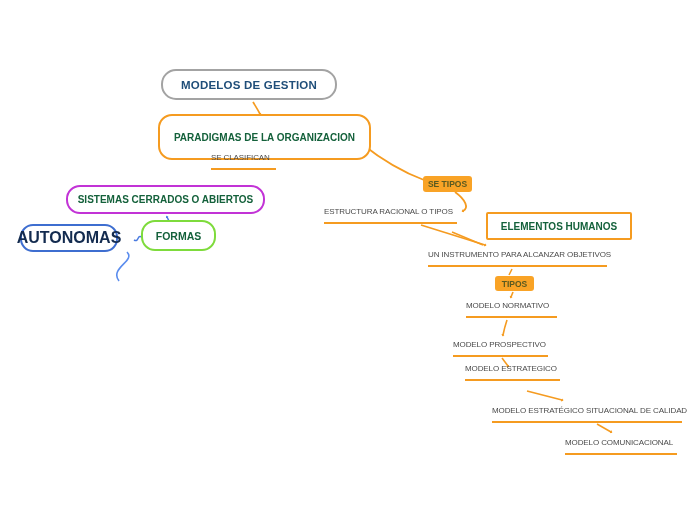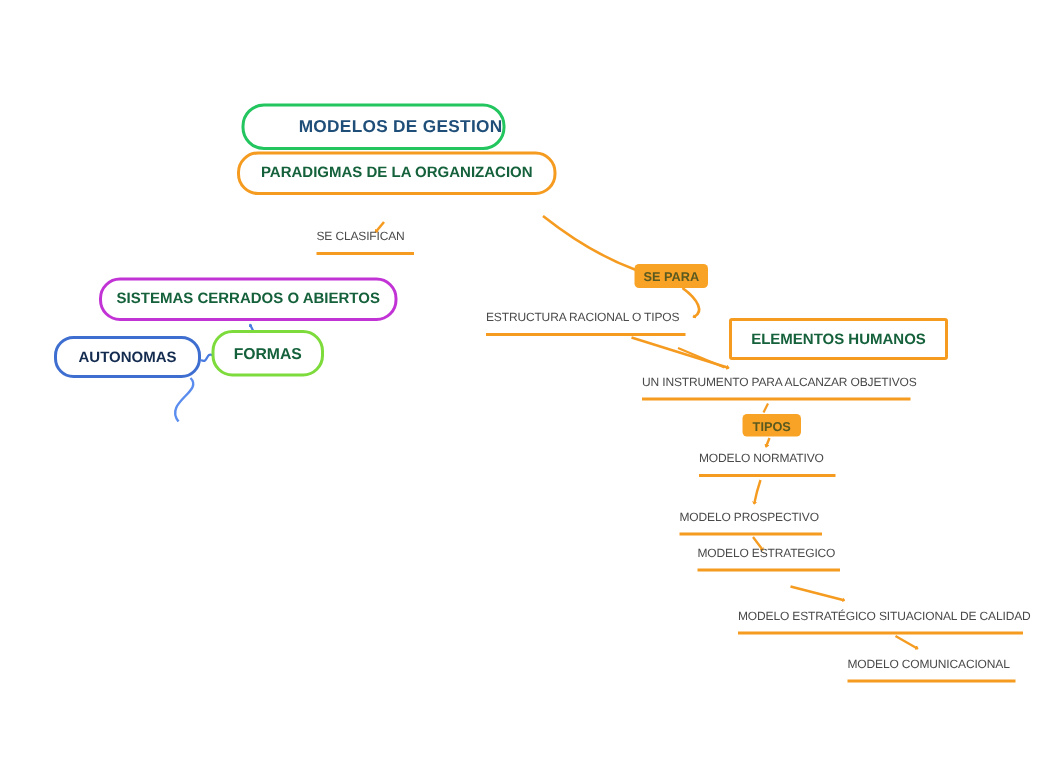--- a/index.html
+++ b/index.html
@@ -7,24 +7,24 @@
     position:relative;width:696px;height:520px;background:#ffffff;
     font-family:"Liberation Sans", sans-serif;overflow:hidden;
   }
   #wires{position:absolute;left:0;top:0;width:696px;height:520px;pointer-events:none;}
 
   .pill{
     position:absolute;display:flex;align-items:center;justify-content:center;
     background:#ffffff;font-weight:bold;white-space:nowrap;box-sizing:border-box;
     text-align:center;
   }
-  .pill.modelos   {left:161px;top:69px; width:176px;height:31px;border:2px solid #22c55e;border-radius:15px;font-size:11.5px;color:#1F4E79;letter-spacing:.2px;justify-content:flex-end;}
-  .pill.paradigmas{left:158px;top:101px;width:213px;height:29px;border:2px solid #F59B20;border-radius:14px;font-size:10px;  color:#14613B;}
+  .pill.modelos   {left:161px;top:69px; width:176px;height:31px;border:2px solid #a3a3a3;border-radius:15px;font-size:11.5px;color:#1F4E79;letter-spacing:.2px;}
+  .pill.paradigmas{left:158px;top:114px;width:213px;height:46px;border:2px solid #F59B20;border-radius:14px;font-size:10px;  color:#14613B;}
   .pill.sistemas  {left:66px; top:185px;width:199px;height:29px;border:2px solid #C233D6;border-radius:14px;font-size:10px;  color:#14613B;justify-content:center;}
-  .pill.autonomas {left:36px; top:224px;width:98px; height:28px;border:2px solid #3E6ED0;border-radius:13px;font-size:10px;color:#132B4F;}
+  .pill.autonomas {left:20px; top:224px;width:98px; height:28px;border:2px solid #3E6ED0;border-radius:13px;font-size:16px;color:#132B4F;}
   .pill.formas    {left:141px;top:220px;width:75px; height:31px;border:2px solid #7EDB3C;border-radius:14px;font-size:10.5px;color:#14613B;}
   .pill.elementos {left:486px;top:212px;width:146px;height:28px;border:2px solid #F59B20;border-radius:2px;font-size:10px;  color:#14613B;}
 
   .chip{
     position:absolute;display:flex;align-items:center;justify-content:center;
     background:#F9A326;border-radius:3px;font-weight:bold;font-size:8.5px;
     color:#5A5A20;white-space:nowrap;
   }
   .chip.sebasa{left:423px;top:176px;width:49px;height:16px;}
   .chip.tipos {left:495px;top:276px;width:39px;height:15px;}
@@ -92,21 +92,21 @@
     <span>AUTONOMAS</span>
   </div>
   <div class="pill formas">
     <span>FORMAS</span>
   </div>
   <div class="pill elementos">
     <span>ELEMENTOS HUMANOS</span>
   </div>
 
   <div class="chip sebasa">
-    <span>SE PARA</span>
+    <span>SE TIPOS</span>
   </div>
   <div class="chip tipos">
     <span>TIPOS</span>
   </div>
 
   <div class="ulabel seclasifican">SE CLASIFICAN</div>
   <div class="ulabel estructura">ESTRUCTURA RACIONAL O TIPOS</div>
   <div class="ulabel instrumento">UN INSTRUMENTO PARA ALCANZAR OBJETIVOS</div>
   <div class="ulabel normativo">MODELO NORMATIVO</div>
   <div class="ulabel prospectivo">MODELO PROSPECTIVO</div>

